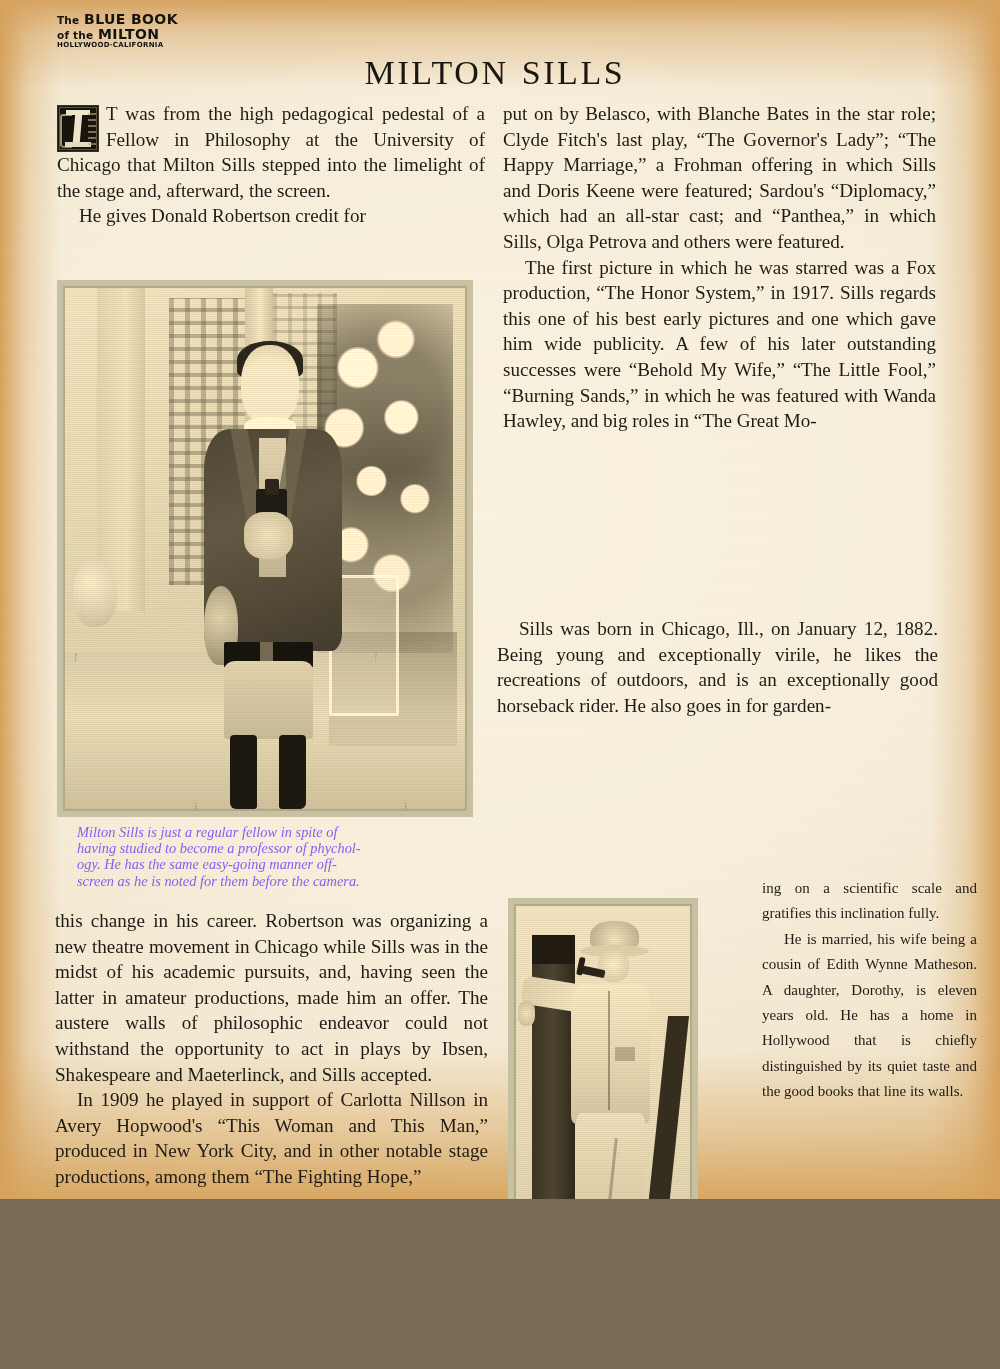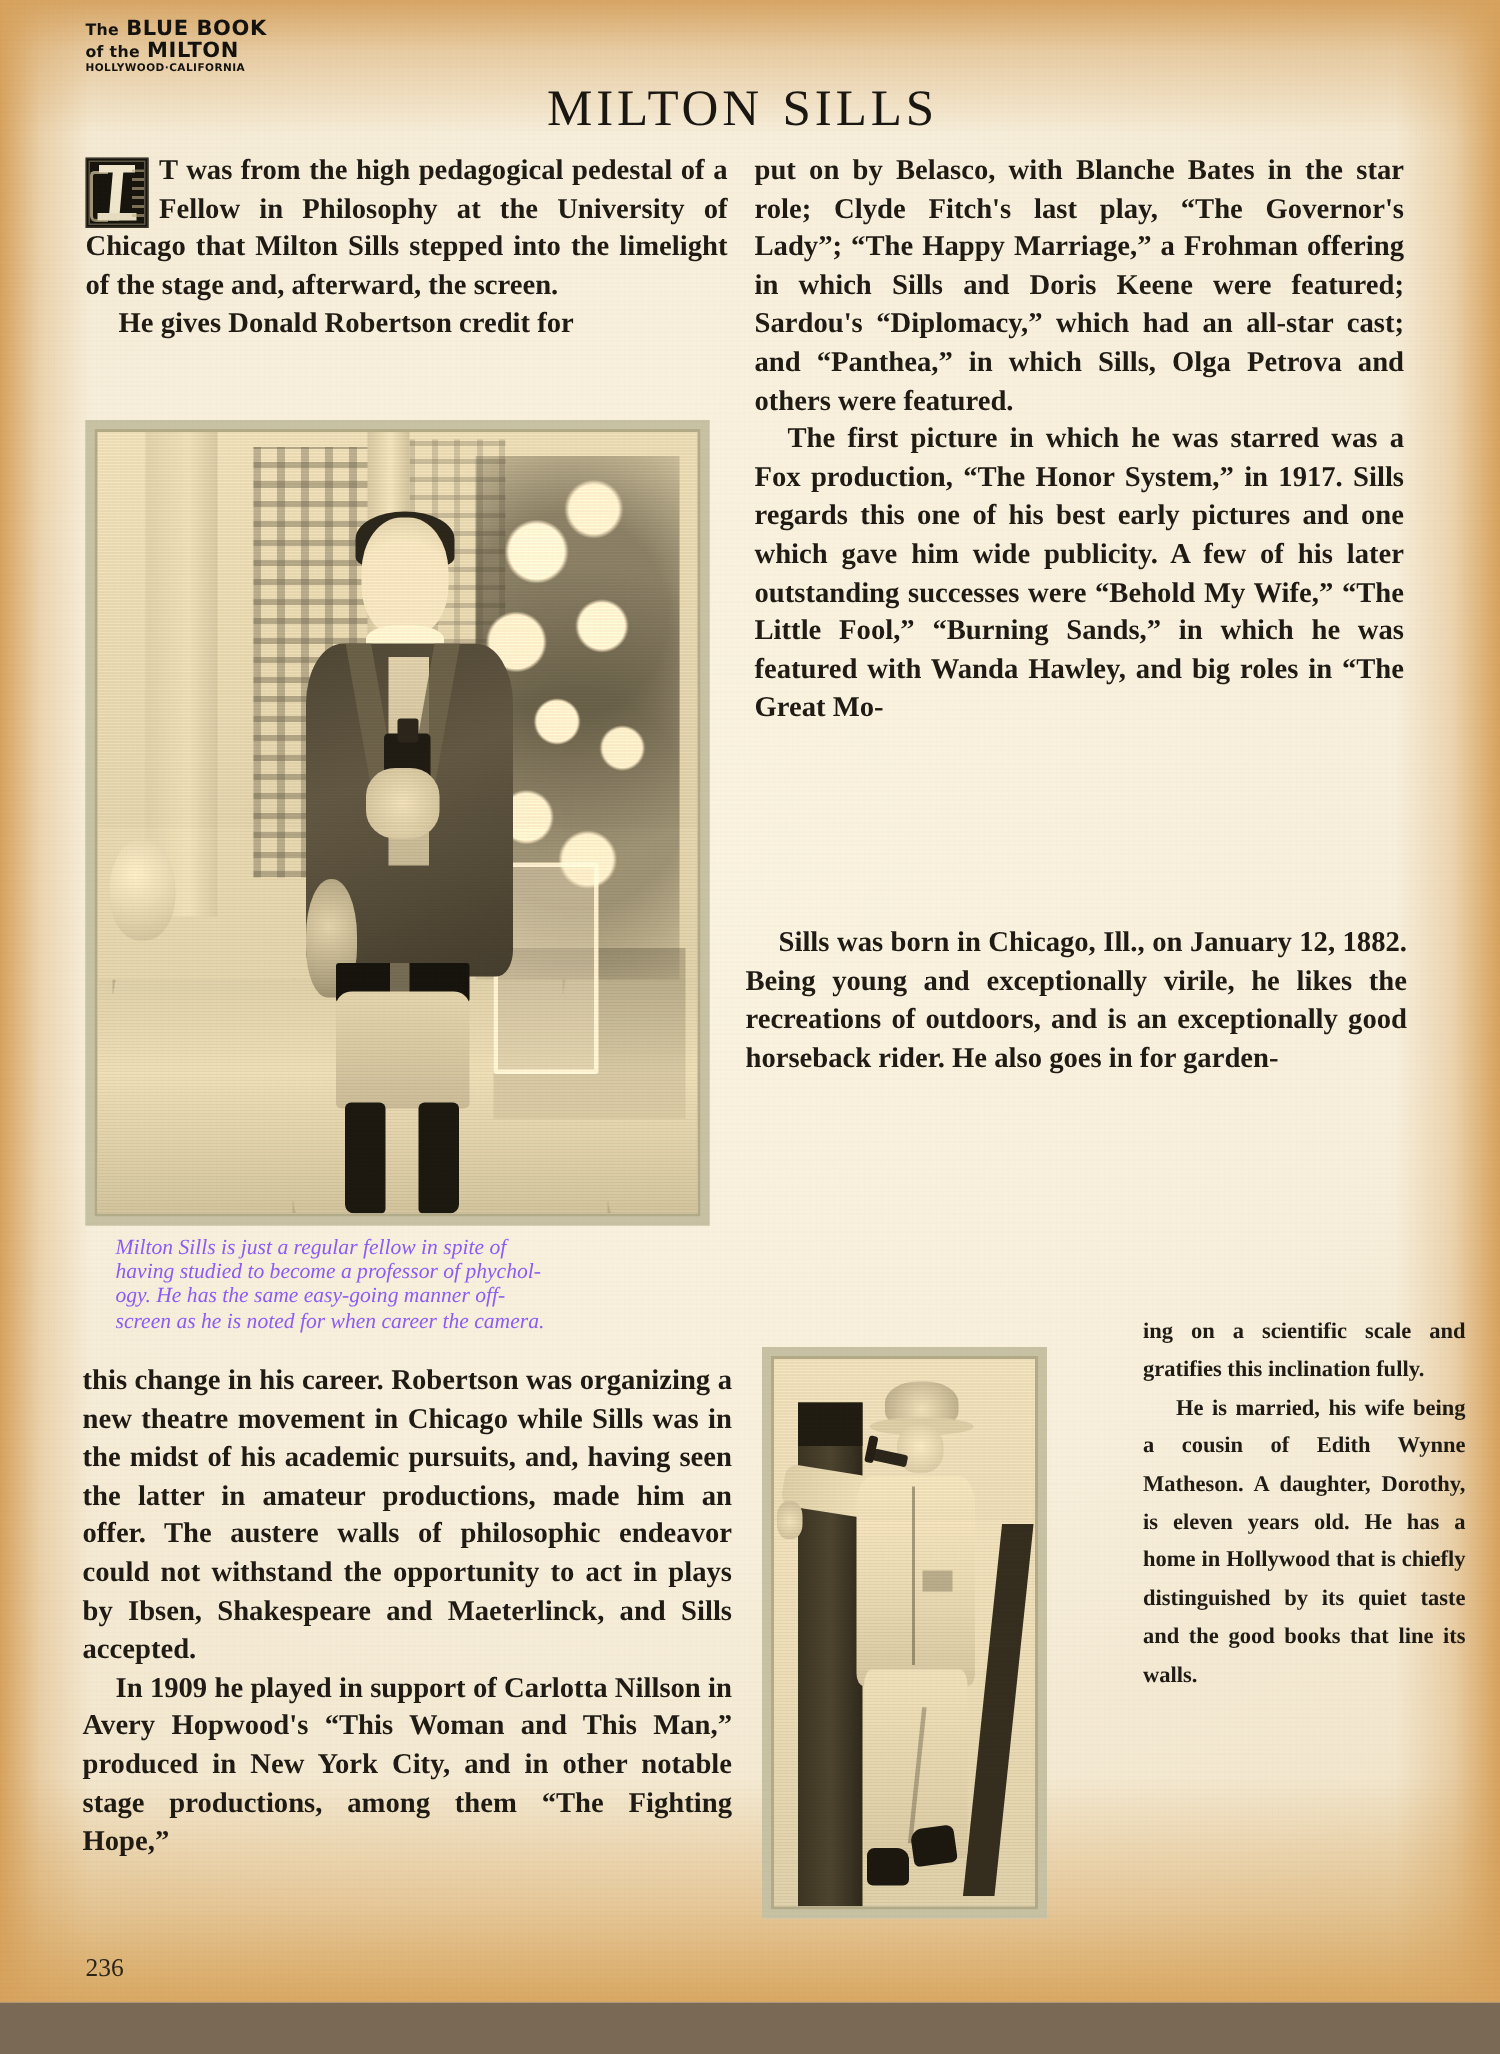--- a/index.html
+++ b/index.html
@@ -4,21 +4,21 @@
 <style>
   html, body {
     margin: 0;
     padding: 0;
     background: #7a6a55;
   }
 
   .page {
     position: relative;
     width: 1000px;
-    height: 1335px;
+    height: 1199px;
     overflow: hidden;
     background: #f6edd8;
     font-family: "Liberation Serif", serif;
     color: #1d1a15;
   }
 
   
   .paper-base {
     position: absolute;
     inset: 0;
@@ -97,21 +97,20 @@
   .headline .gap { display: inline-block; width: 13px; }
 
   
   .col {
     position: absolute;
     text-align: justify;
     font-size: 19.1px;
     line-height: 25.6px;
     color: #1f1b14;
     hyphens: none;
-    font-weight: bold;
   }
   .col p { margin: 0; text-indent: 22px; }
   .col p.noindent { text-indent: 0; }
 
   #col-left-top  { left: 57px;  top: 101px;  width: 428px; }
   #col-right-top { left: 503px; top: 101px;  width: 433px; }
   #col-right-mid { left: 497px; top: 616px;  width: 441px; }
   #col-left-bot  { left: 55px;  top: 908px;  width: 433px; }
   #col-right-bot { left: 762px; top: 876px;  width: 215px; font-size: 15px; line-height: 25.4px; }
 
@@ -565,21 +564,21 @@
           </div>
           <div class="halftone"></div>
         </div>
       </div>
     </div>
 
     <div class="caption">
       <span>Milton Sills is just a regular fellow in spite of</span>
       <span>having studied to become a professor of phychol-</span>
       <span>ogy.  He has the same easy-going manner off-</span>
-      <span>screen as he is noted for when career the camera.</span>
+      <span>screen as he is noted for them before the camera.</span>
     </div>
 
     <div class="photo" id="photo-second">
       <div class="mat"></div>
       <div class="frame">
         <div class="scene">
           <div class="s-bg"></div>
           <div class="s-post"></div>
           <div class="s-post-top"></div>
           <div class="s-diag"></div>

